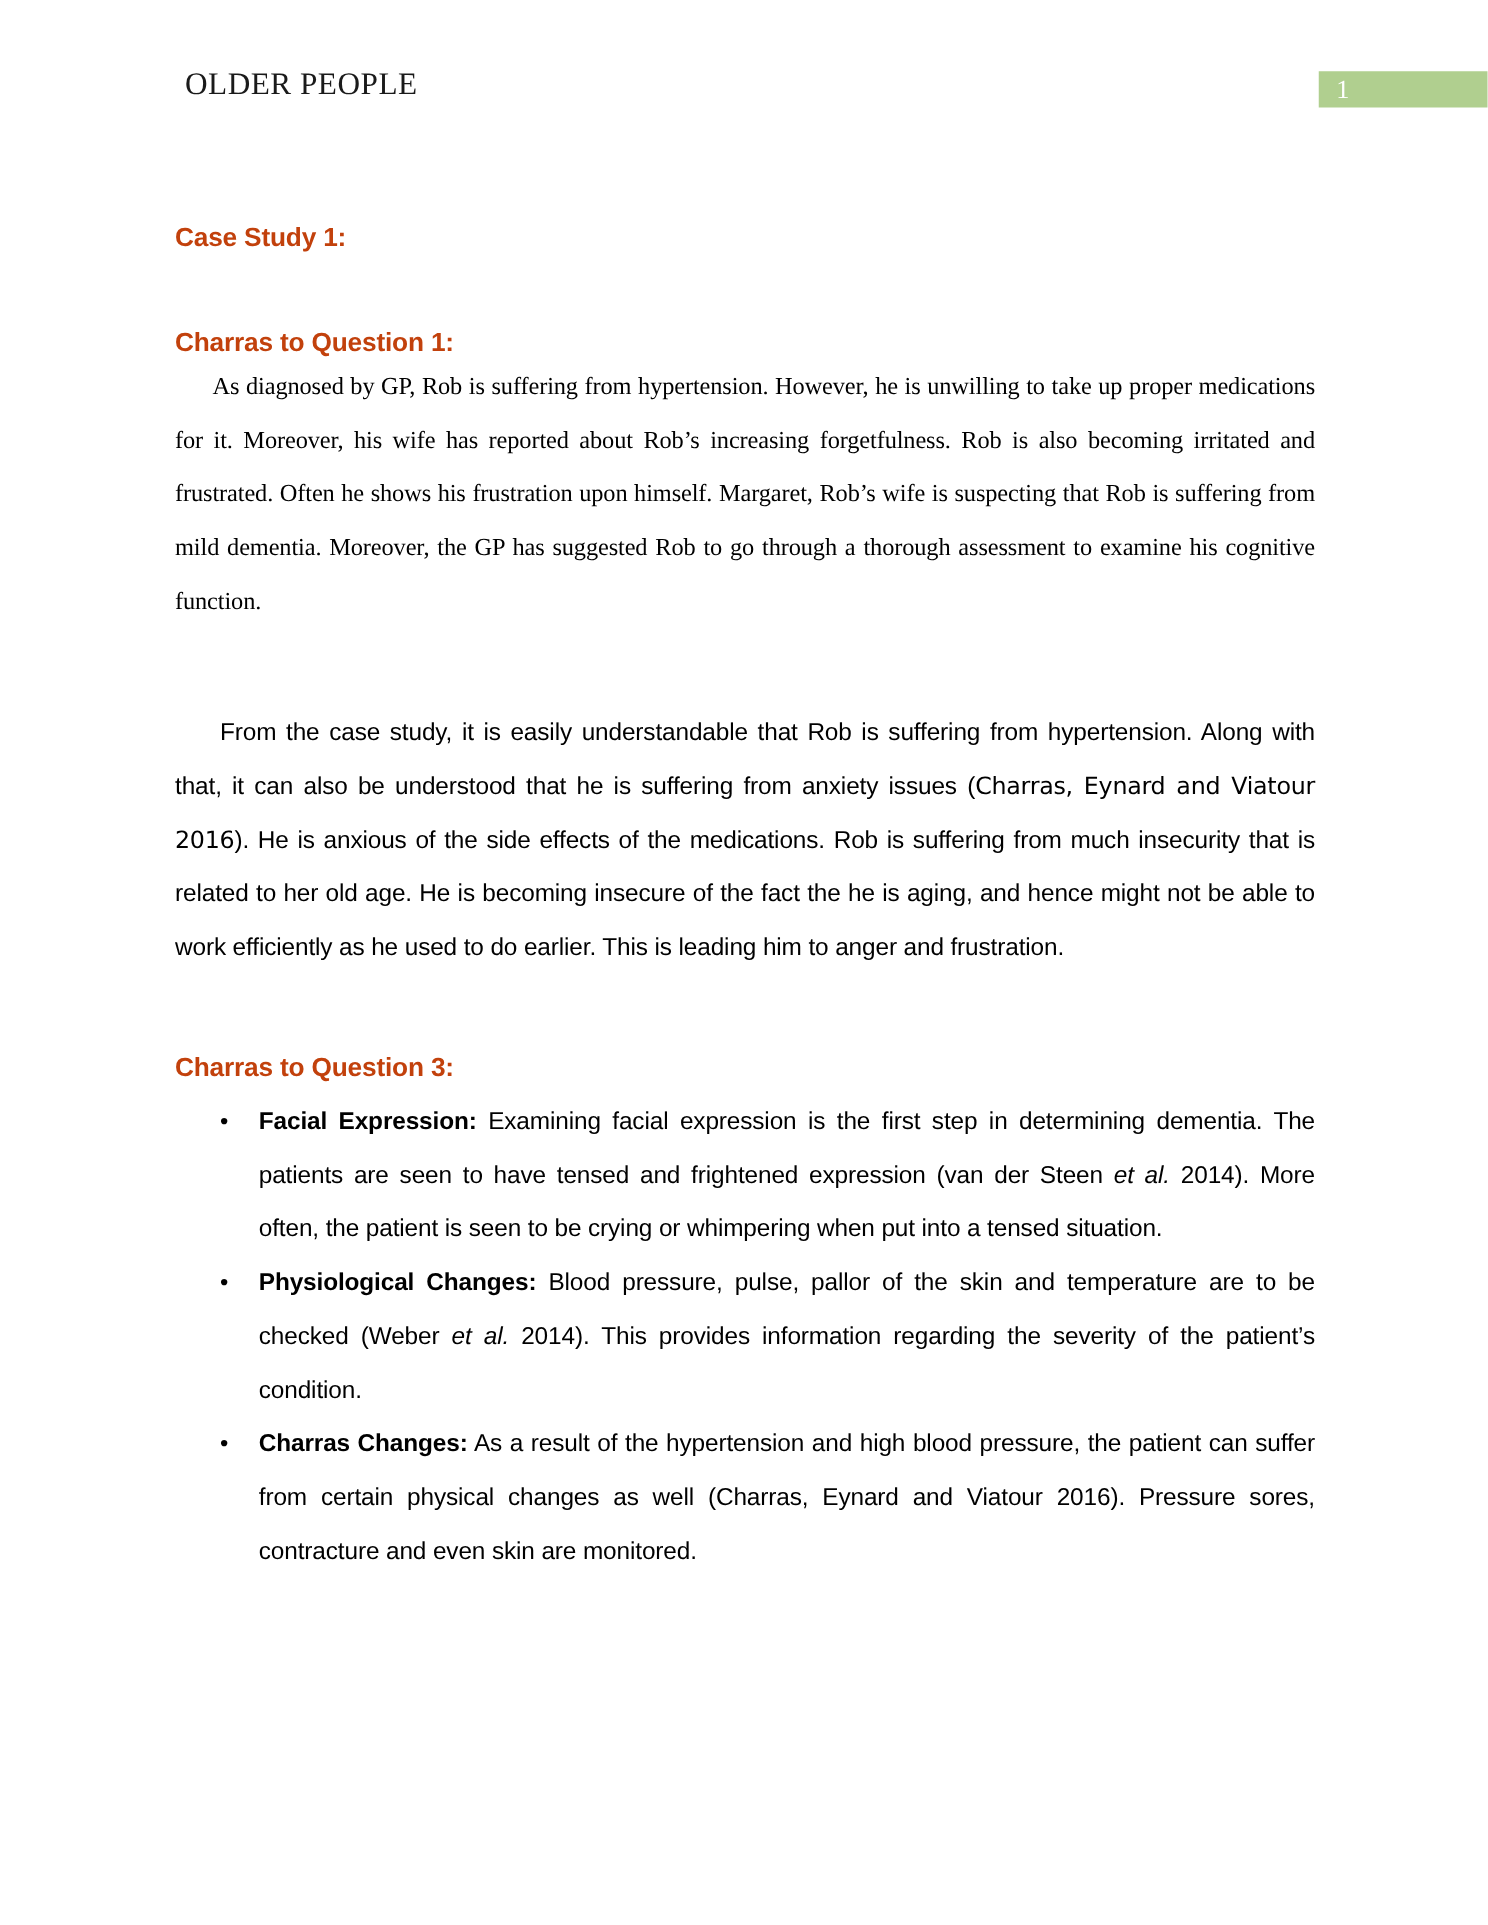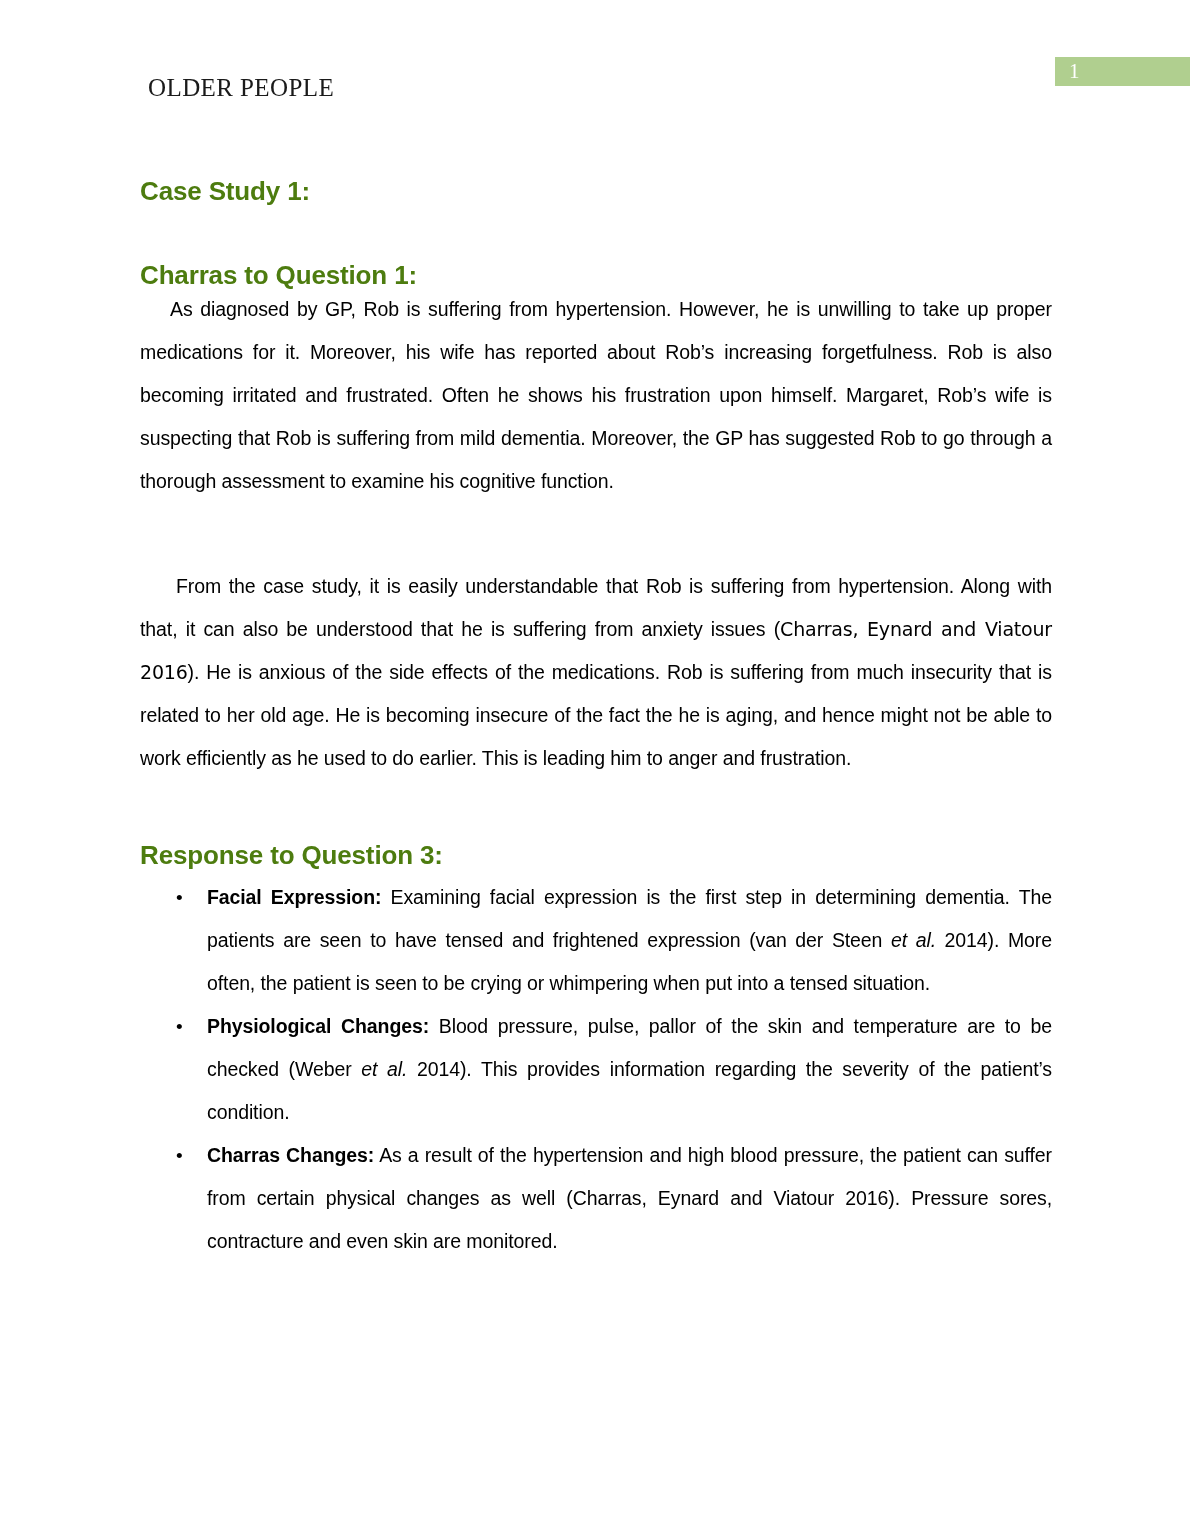--- a/index.html
+++ b/index.html
@@ -34,21 +34,20 @@
   .header-title {
     position: absolute;
     left: 148px;
     top: 0;
     font-family: "Liberation Serif", serif;
     font-size: 25px;
     line-height: 32px;
     letter-spacing: 0.4px;
     color: #1a1a1a;
     white-space: nowrap;
-    margin-top: 20px;
   }
   .page-number-box {
     position: absolute;
     left: 1055px;
     top: 5px;
     right: 0;
     height: 29px;
     background: #b0cf8f;
   }
   .page-number-text {
@@ -63,40 +62,40 @@
 
   
   .doc-body {
     position: absolute;
     left: 140px;
     top: 178px;
     width: 912px;
   }
 
   .heading {
-    font-size: 26px;
+    font-size: 21px;
     font-weight: bold;
     line-height: 26px;
     letter-spacing: -0.15px;
     margin: 0;
-    color: #4d7c0f;
+    color: #c2410c;
   }
   .gap-md { height: 58px; }
   .gap-lg { height: 62px; }
 
   .para {
     font-size: 19.5px;
     line-height: 43px;
     text-align: justify;
     text-justify: inter-word;
     margin: 0;
     letter-spacing: -0.1px;
     color: #000000;
   }
-  .para.indent { text-indent: 30px; }
+  .para.indent { text-indent: 30px; font-family: Liberation Serif, serif; }
   .para.indent-wide { text-indent: 36px; }
 
   .bullet-list {
     margin: 8px 0 0 0;
     padding: 0;
     list-style: none;
   }
   .bullet-item {
     position: relative;
     padding-left: 67px;
@@ -147,21 +146,21 @@
 
     <div class="heading">Charras to Question 1:</div>
     <p class="para indent">As diagnosed by GP, Rob is suffering from hypertension. However, he is unwilling to take up proper medications for it. Moreover, his wife has reported about Rob’s increasing forgetfulness. Rob is also becoming irritated and frustrated. Often he shows his frustration upon himself.  Margaret, Rob’s wife is suspecting that Rob is suffering from mild dementia. Moreover, the GP has suggested Rob to go through a thorough assessment to examine his cognitive function.</p>
 
     <div class="gap-lg"></div>
 
     <p class="para indent-wide"><span>From the case study, it is easily understandable that Rob is suffering from hypertension. Along with that, it can also be understood that he is suffering from anxiety issues (</span><span class="alt-face">Charras, Eynard and Viatour 2016</span><span>). He is anxious of the side effects of the medications. Rob is suffering from much insecurity that is related to her old age. He is becoming insecure of the fact the he is aging, and hence might not be able to work efficiently as he used to do earlier. This is leading him to anger and frustration.</span></p>
 
     <div class="gap-lg"></div>
 
-    <div class="heading">Response to Question 3:</div>
+    <div class="heading">Charras to Question 3:</div>
 
     <ul class="bullet-list">
 
       <li class="bullet-item">
         <span class="bullet-mark">•</span>
         <span class="bullet-body"><b>Facial Expression:</b><span> Examining facial expression is the first step in determining dementia. The patients are seen to have tensed and frightened expression (van der Steen </span><i>et al.</i><span> 2014). More often, the patient is seen to be crying or whimpering when put into a tensed situation.</span></span>
       </li>
 
       <li class="bullet-item">
         <span class="bullet-mark">•</span>

